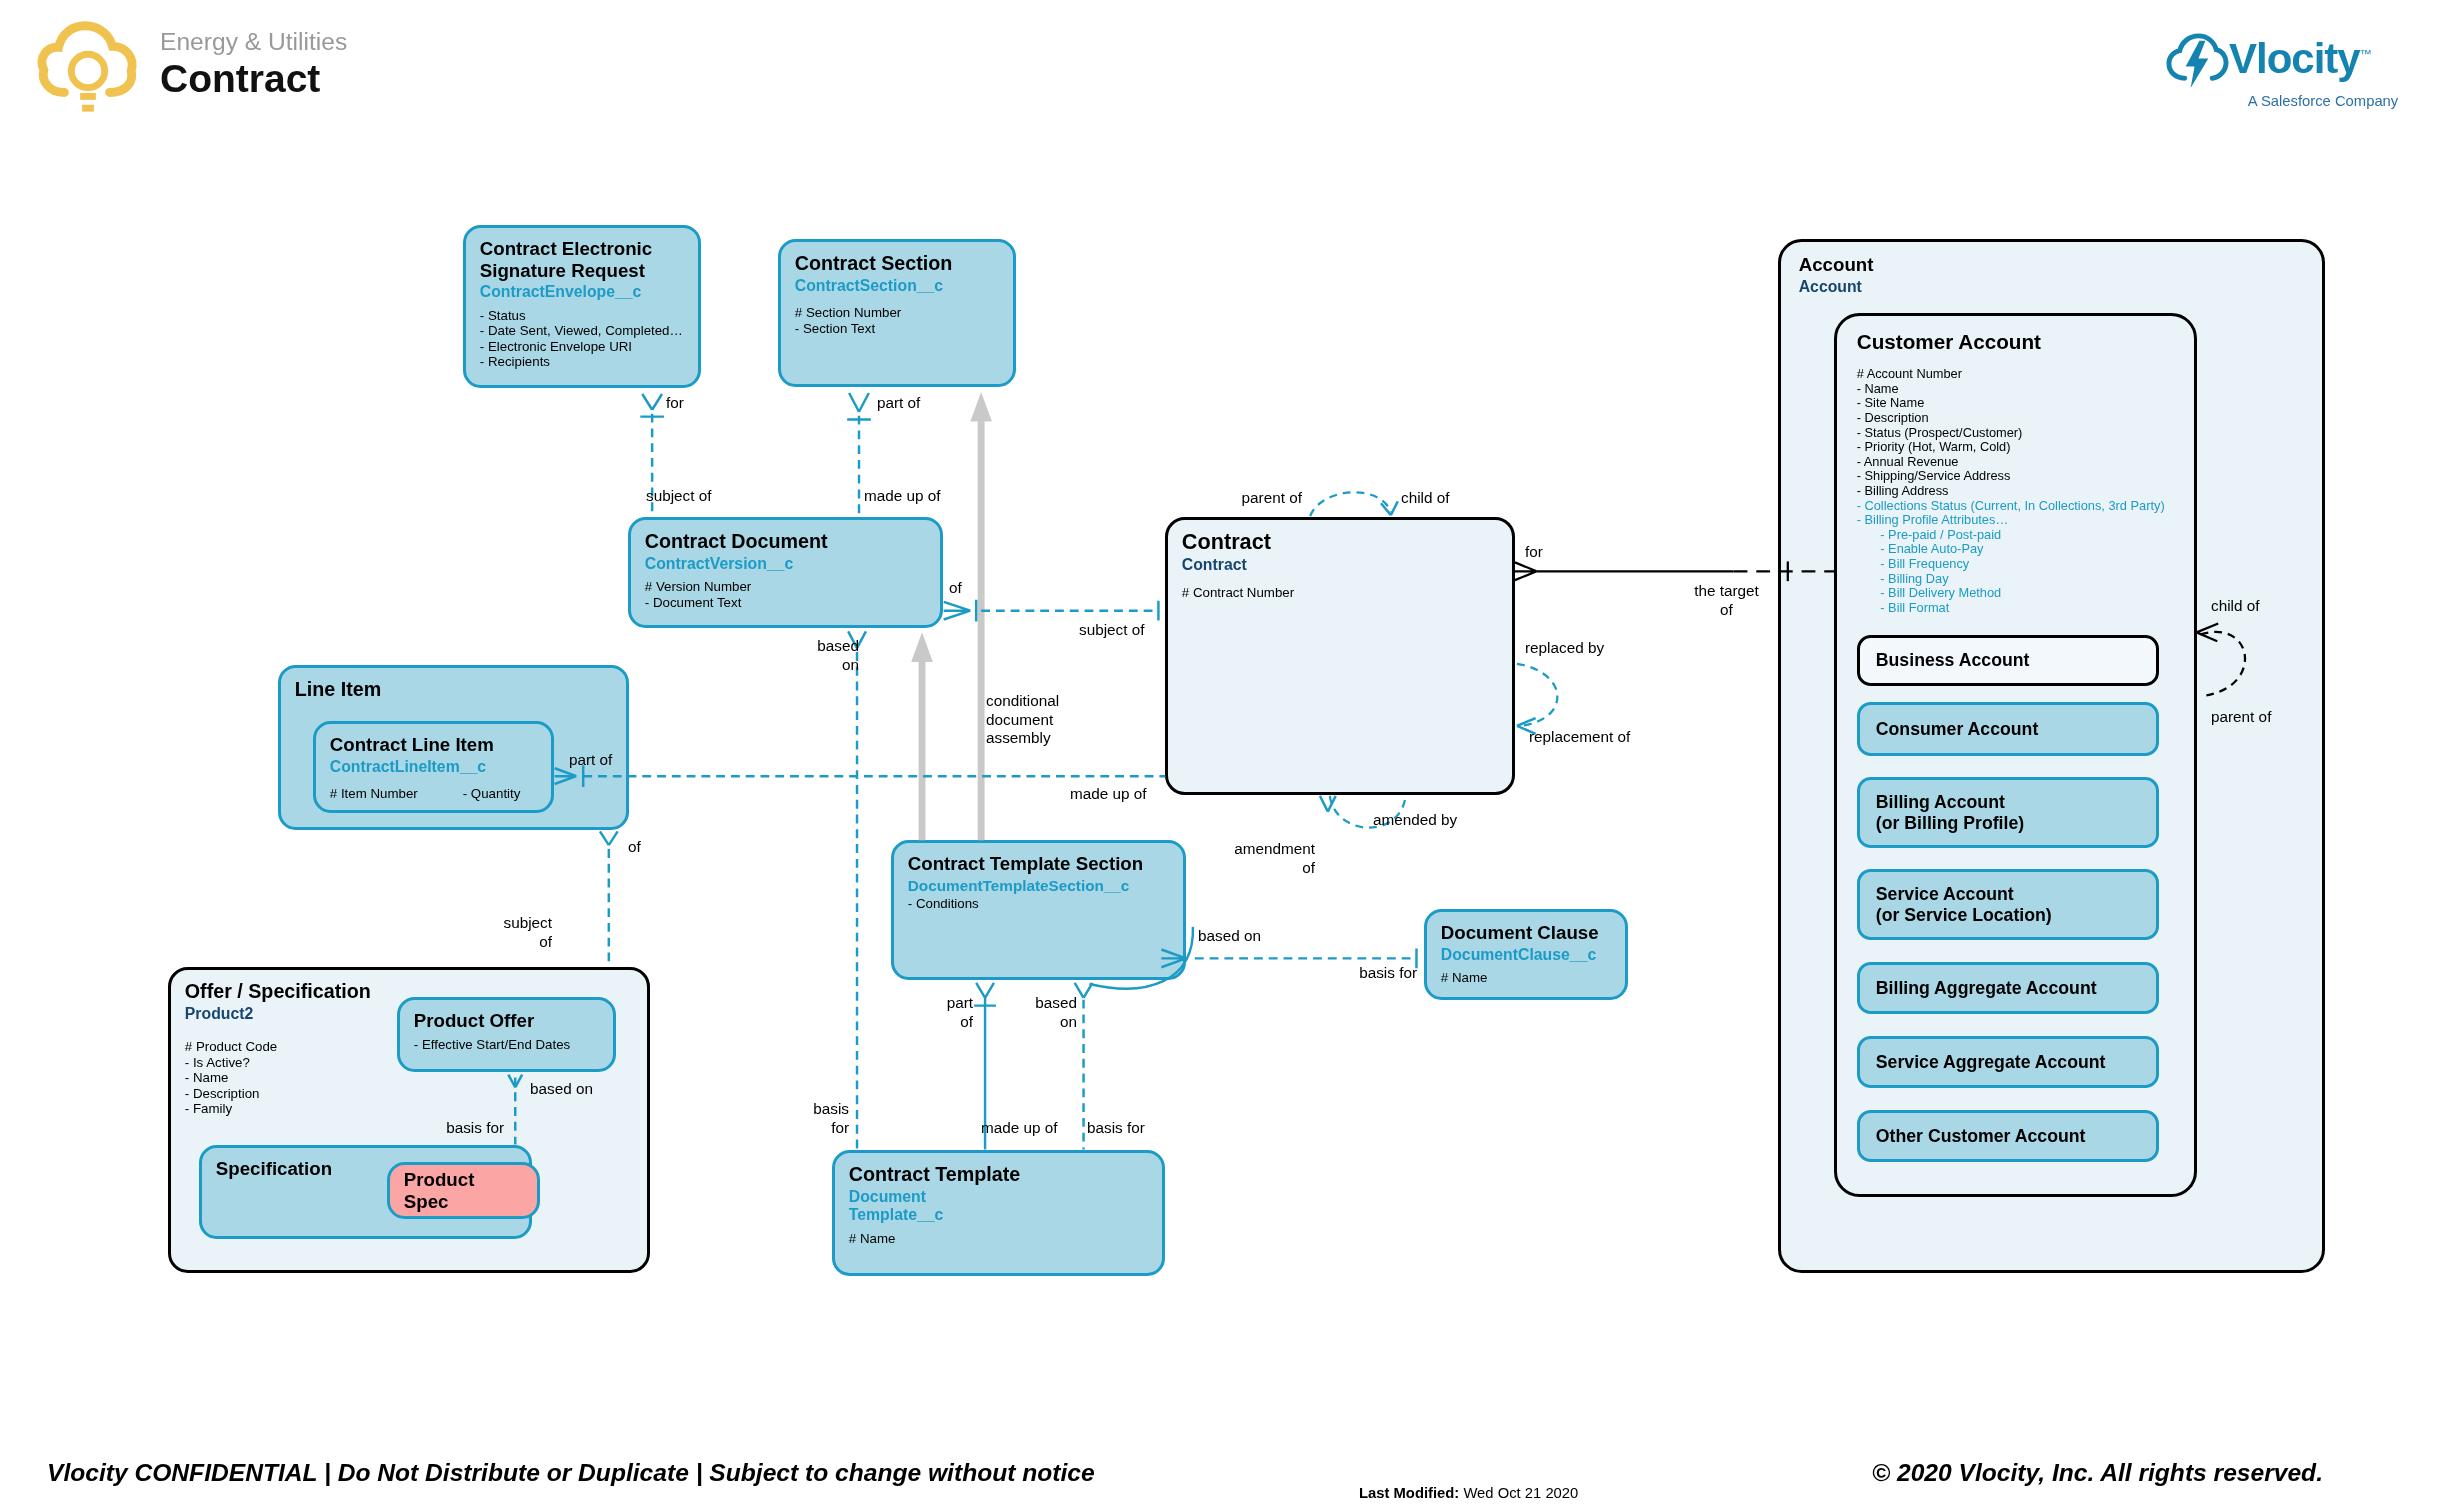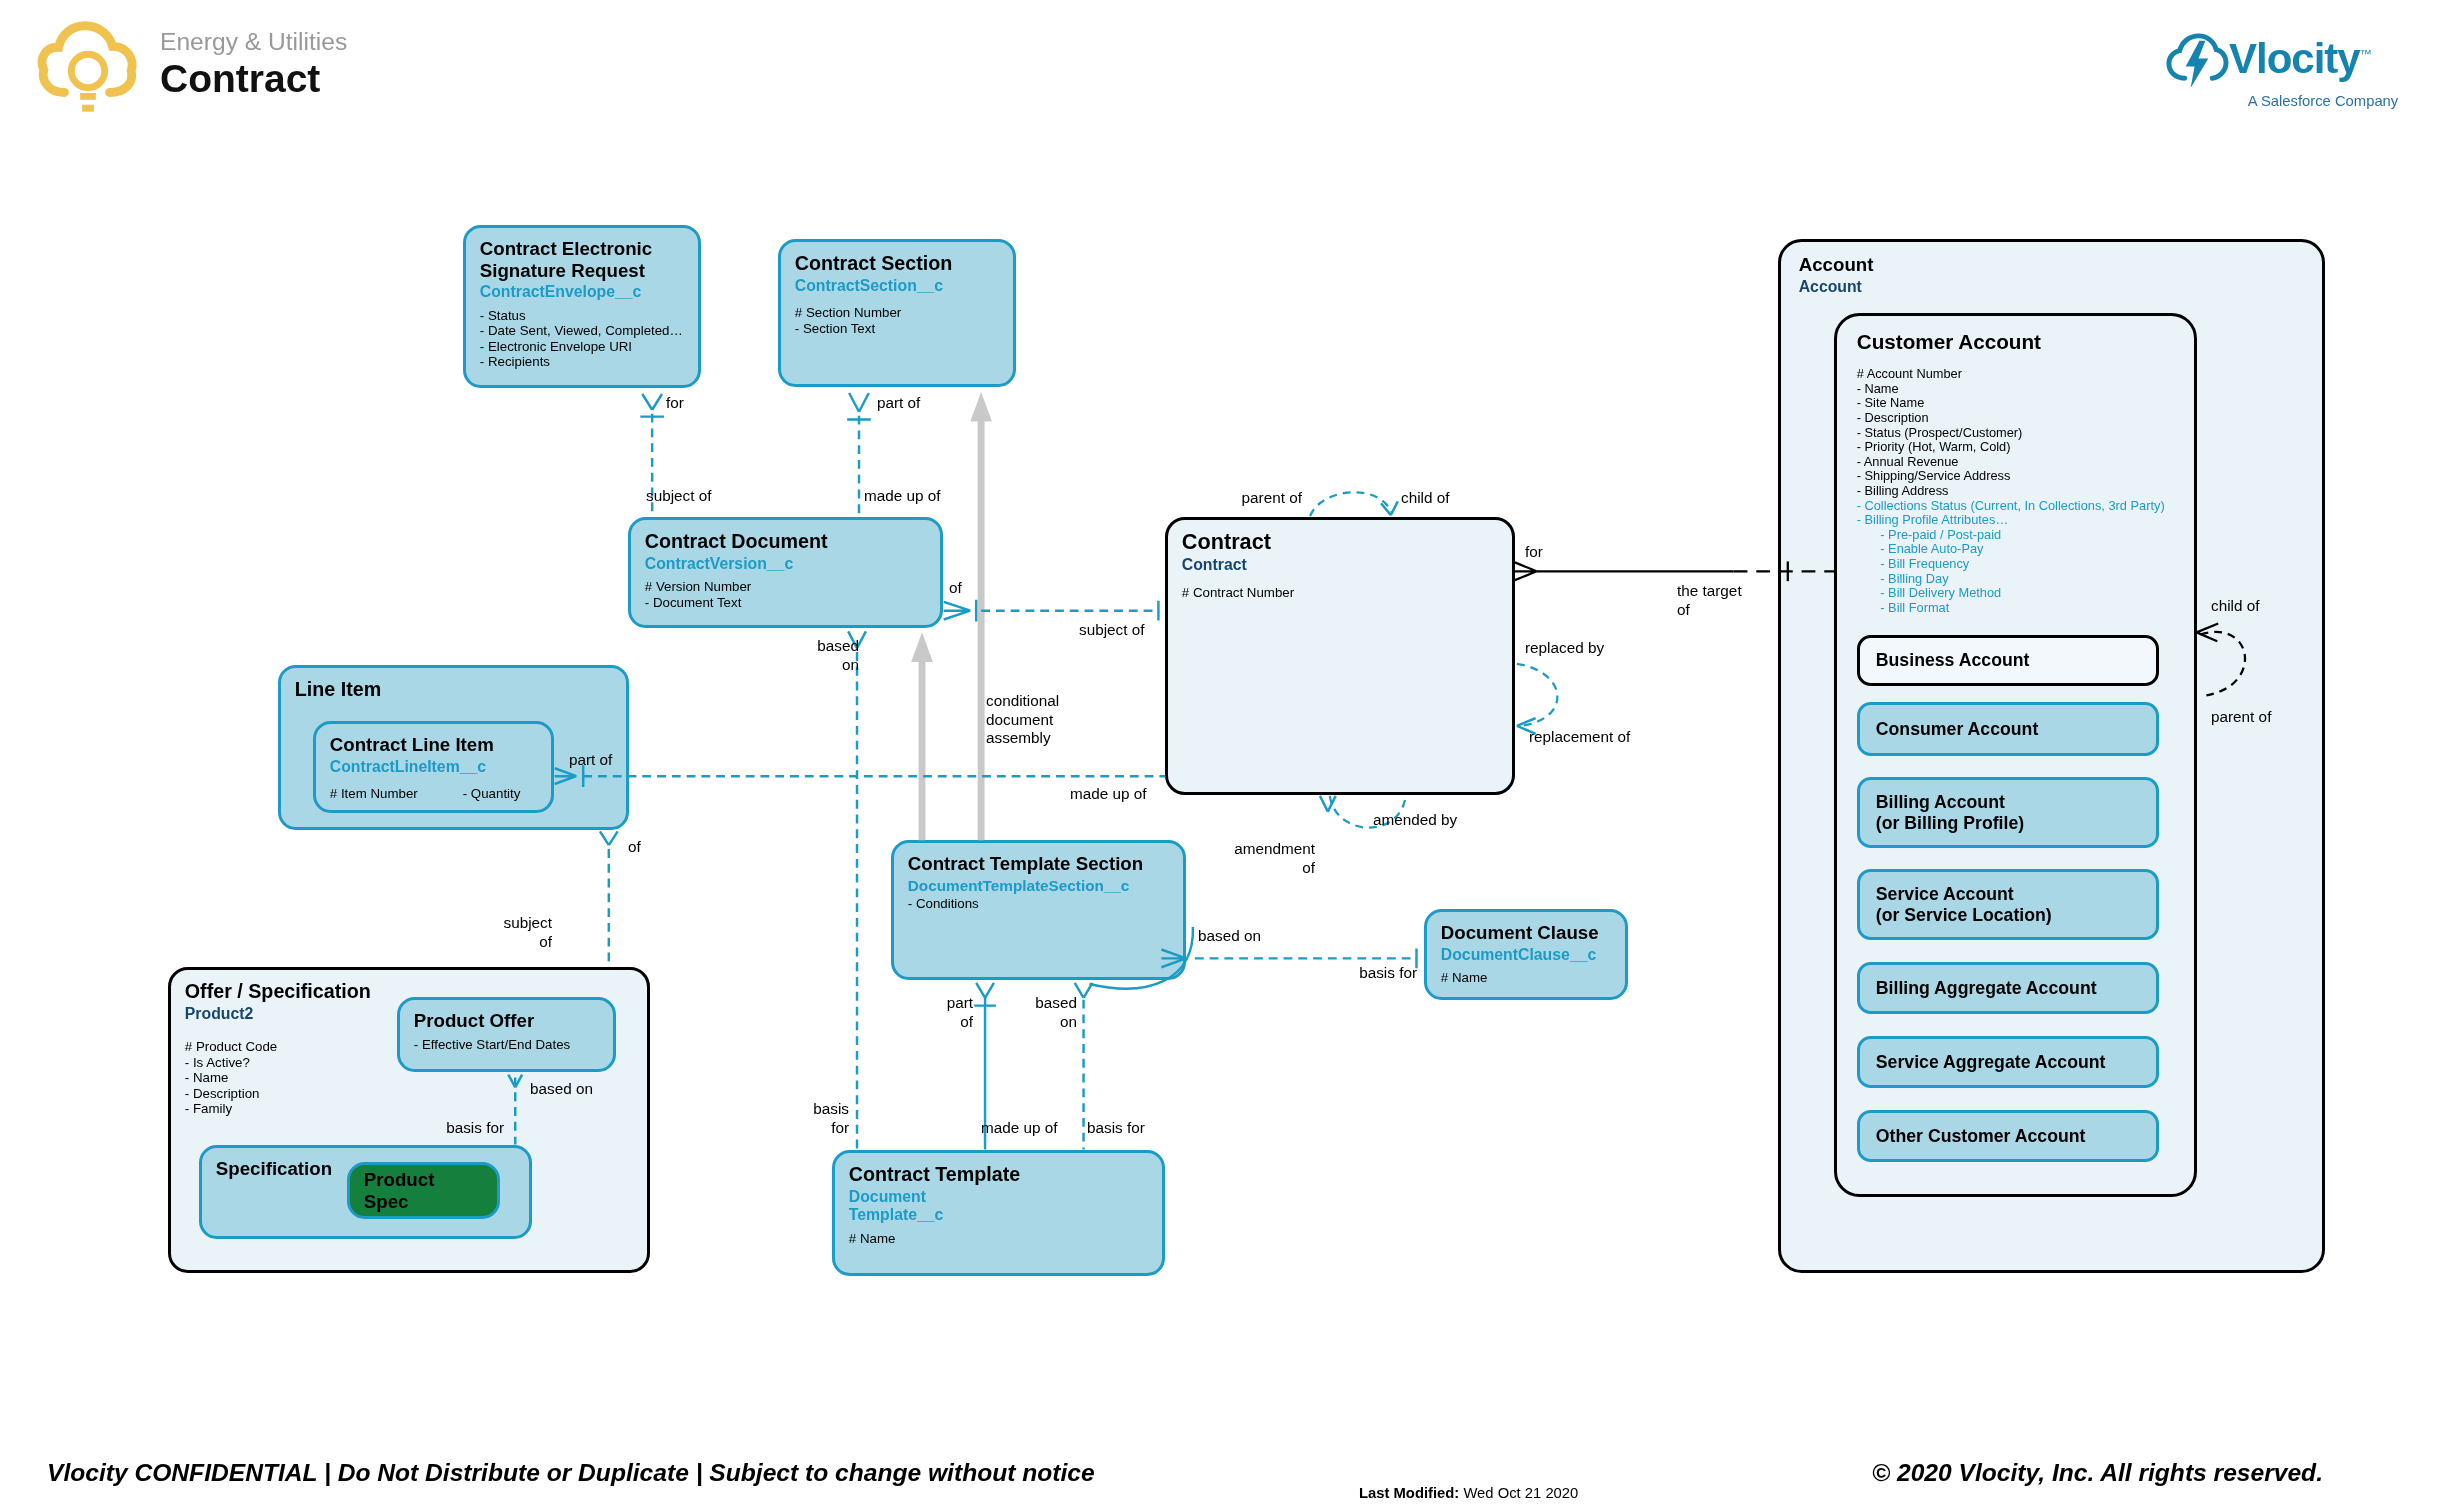--- a/index.html
+++ b/index.html
@@ -1,21 +1,21 @@
 <!DOCTYPE html>
 <html><head>
 <meta charset="utf-8">
 <style>
   html,body{margin:0;padding:0;background:#fff;}
   #canvas{position:relative;width:2437px;height:1506px;background:#fff;overflow:hidden;
           font-family:"Liberation Sans",sans-serif;color:#000;}
   .abs{position:absolute;}
   .box{position:absolute;box-sizing:border-box;border-radius:17.7px;padding:9.9px 13.8px;}
   .teal-box{background:#A9D7E6;border:3.9px solid #1B9BC5;}
-  .teal-box-lt{background:#15803d;border:3.9px solid #1B9BC5;}
+  .teal-box-lt{background:#fca5a5;border:3.9px solid #1B9BC5;margin-left:40px;}
   .panel-box{background:#EAF3F8;border:3px solid #000;border-radius:19.7px;}
   .bt{font-weight:bold;color:#000;}
   .s19{font-size:18.7px;line-height:21.7px;}
   .s20{font-size:19.7px;line-height:22.7px;}
   .s21{font-size:20.7px;line-height:23.6px;}
   .s22{font-size:21.7px;line-height:24.6px;}
   .api{font-weight:bold;font-size:15.8px;line-height:18.7px;margin-top:2px;white-space:pre-line;}
   .teal-txt{color:#1B9BC5;}
   .navy-txt{color:#17456E;}
   .attrs{font-size:13.3px;line-height:15.5px;margin-top:9.9px;}
@@ -270,21 +270,21 @@
 document
 assembly</div>
       <div class="rel-label" style="left: 1070px; top: 785px;">made up of</div>
       <div class="rel-label" style="left: 569px; top: 751px;">part of</div>
       <div class="rel-label" style="left: 628px; top: 838px;">of</div>
       <div class="rel-label" style="left: 483px; top: 914px; width: 69px; text-align: right;">subject
 of</div>
       <div class="rel-label" style="left: 530px; top: 1080px;">based on</div>
       <div class="rel-label" style="left: 435px; top: 1119px; width: 69px; text-align: right;">basis for</div>
       <div class="rel-label" style="left: 1525px; top: 543px;">for</div>
-      <div class="rel-label" style="left: 1677px; top: 582px; width: 99px; text-align: left;">the target
+      <div class="rel-label" style="left: 1677px; top: 582px; width: 99px; text-align: center;">the target
 of</div>
       <div class="rel-label" style="left: 1231px; top: 489px; width: 71px; text-align: right;">parent of</div>
       <div class="rel-label" style="left: 1401px; top: 489px;">child of</div>
       <div class="rel-label" style="left: 1525px; top: 639px;">replaced by</div>
       <div class="rel-label" style="left: 1529px; top: 728px;">replacement of</div>
       <div class="rel-label" style="left: 1224px; top: 801px; width: 91px; text-align: right; margin-top: 39px;">amendment
 of</div>
       <div class="rel-label" style="left: 1373px; top: 811px;">amended by</div>
       <div class="rel-label" style="left: 802px; top: 637px; width: 57px; text-align: right;">based
 on</div>

